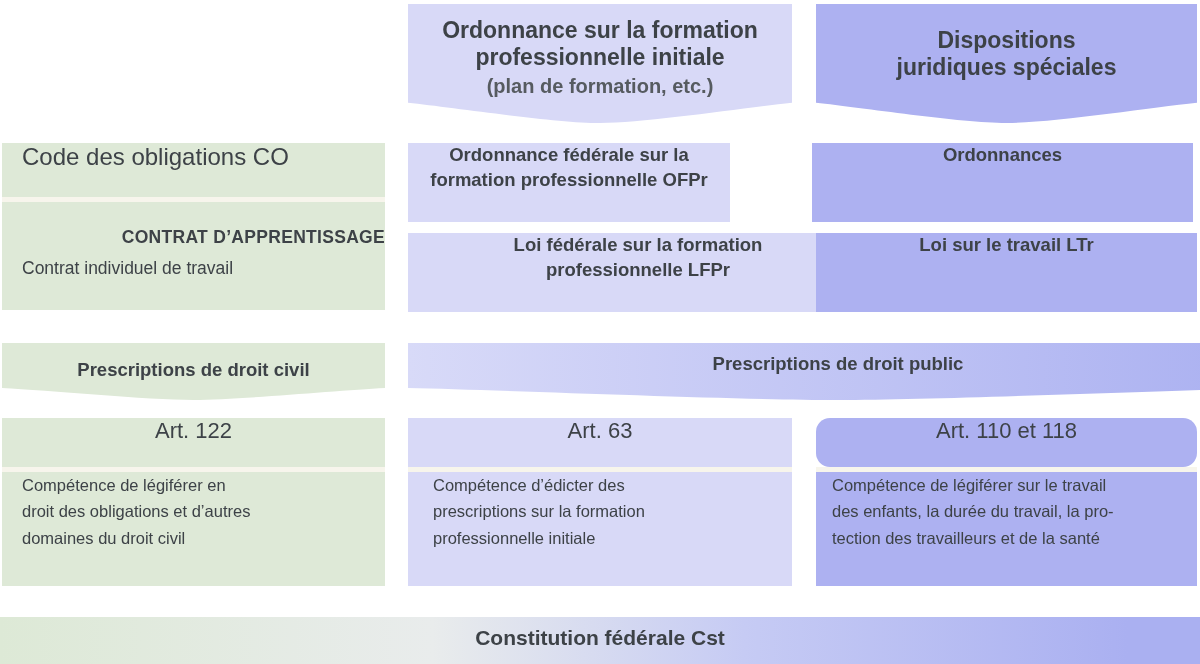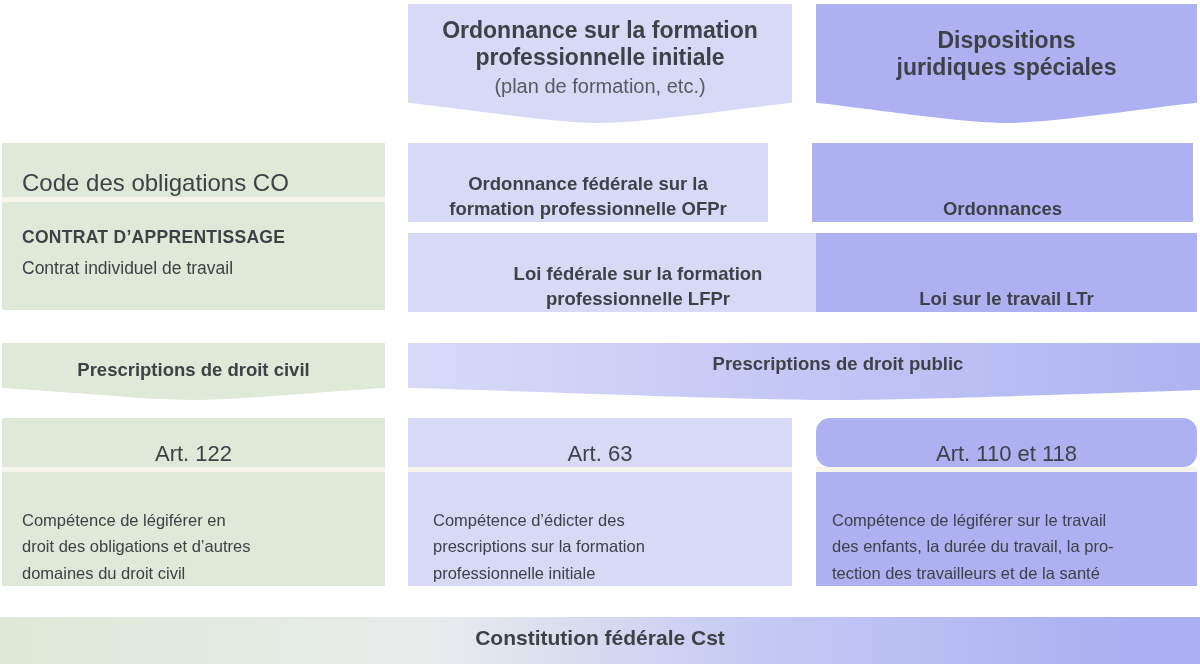--- a/index.html
+++ b/index.html
@@ -5,36 +5,36 @@
   * { margin:0; padding:0; box-sizing:border-box; }
   html,body { background:#fff; }
   body { font-family:"Liberation Sans", sans-serif; }
   .stage {
     position:relative; width:1200px; height:664px;
     background:#fff; overflow:hidden; color:var(--text_dark);
   }
   .pre { white-space:pre-line; }
 
   
-  .box { position:absolute; display:flex; flex-direction:column; justify-content:flex-end; }
+  .box { position:absolute; display:flex; flex-direction:column; justify-content:flex-start; }
   .green { background:var(--green); }
   .lav   { background:var(--lavender_light); }
   .lavd  { background:var(--lavender_dark); }
   .sep   { position:absolute; background:var(--separator); }
 
   
   .banner { position:absolute; }
   .banner > svg { position:absolute; inset:0; width:100%; height:100%; display:block; }
   .banner > .content { position:relative; text-align:center; }
 
   
   .t-banner-title { font-size:23px; font-weight:700; line-height:1.17; }
-  .t-banner-sub   { font-size:20px; font-weight:400; color:var(--text_muted); margin-top:4px; }
+  .t-banner-sub   { font-size:20px; font-weight:700; color:var(--text_muted); margin-top:4px; }
   .t-law-title    { font-size:24px; font-weight:500; }
-  .t-heading-caps { font-size:17.5px; font-weight:700; letter-spacing:0.3px; }
+  .t-heading-caps { font-size:17.5px; font-weight:700; letter-spacing:0.3px;text-align:right; }
   .t-body-17      { font-size:17.5px; font-weight:500; margin-top:10px; }
   .t-box-label    { font-size:18.5px; font-weight:700; line-height:1.35; text-align:center; }
   .t-strip-label  { font-size:18.5px; font-weight:700; }
   .t-art-title    { font-size:22px; font-weight:500; text-align:center; }
   .t-art-body     { font-size:16.5px; font-weight:500; line-height:1.6; }
   .t-footer       { font-size:21px; font-weight:700; }
 
   .footer-bar {
     position:absolute; left:0; top:617px; width:1200px; height:47px;
     display:flex; align-items:center; justify-content:center; padding-bottom:5px;
@@ -70,21 +70,21 @@
 
   <div class="box green" style="left:2px; top:143px; width:383px; height:54px; padding-left:20px;">
     <div class="t-law-title">Code des obligations CO</div>
   </div>
   <div class="sep" style="left:2px; top:197px; width:383px; height:5px;"></div>
   <div class="box green" style="left:2px; top:202px; width:383px; height:108px; padding-left:20px; justify-content:flex-start; padding-top:25px;">
     <div class="t-heading-caps">CONTRAT D’APPRENTISSAGE</div>
     <div class="t-body-17">Contrat individuel de travail</div>
   </div>
 
-  <div class="box lav" style="left:408px; top:143px; width:360px; height:79px;">
+  <div class="box lav" style="left:408px; top:143px; width:322px; height:79px;">
     <div class="t-box-label pre">Ordonnance fédérale sur la
 formation professionnelle OFPr</div>
   </div>
   <div class="box lav" style="left:408px; top:233px; width:460px; height:79px;">
     <div class="t-box-label pre">Loi fédérale sur la formation
 professionnelle LFPr</div>
   </div>
 
   <div class="box lavd" style="left:812px; top:143px; width:381px; height:79px;">
     <div class="t-box-label pre">Ordonnances</div>

